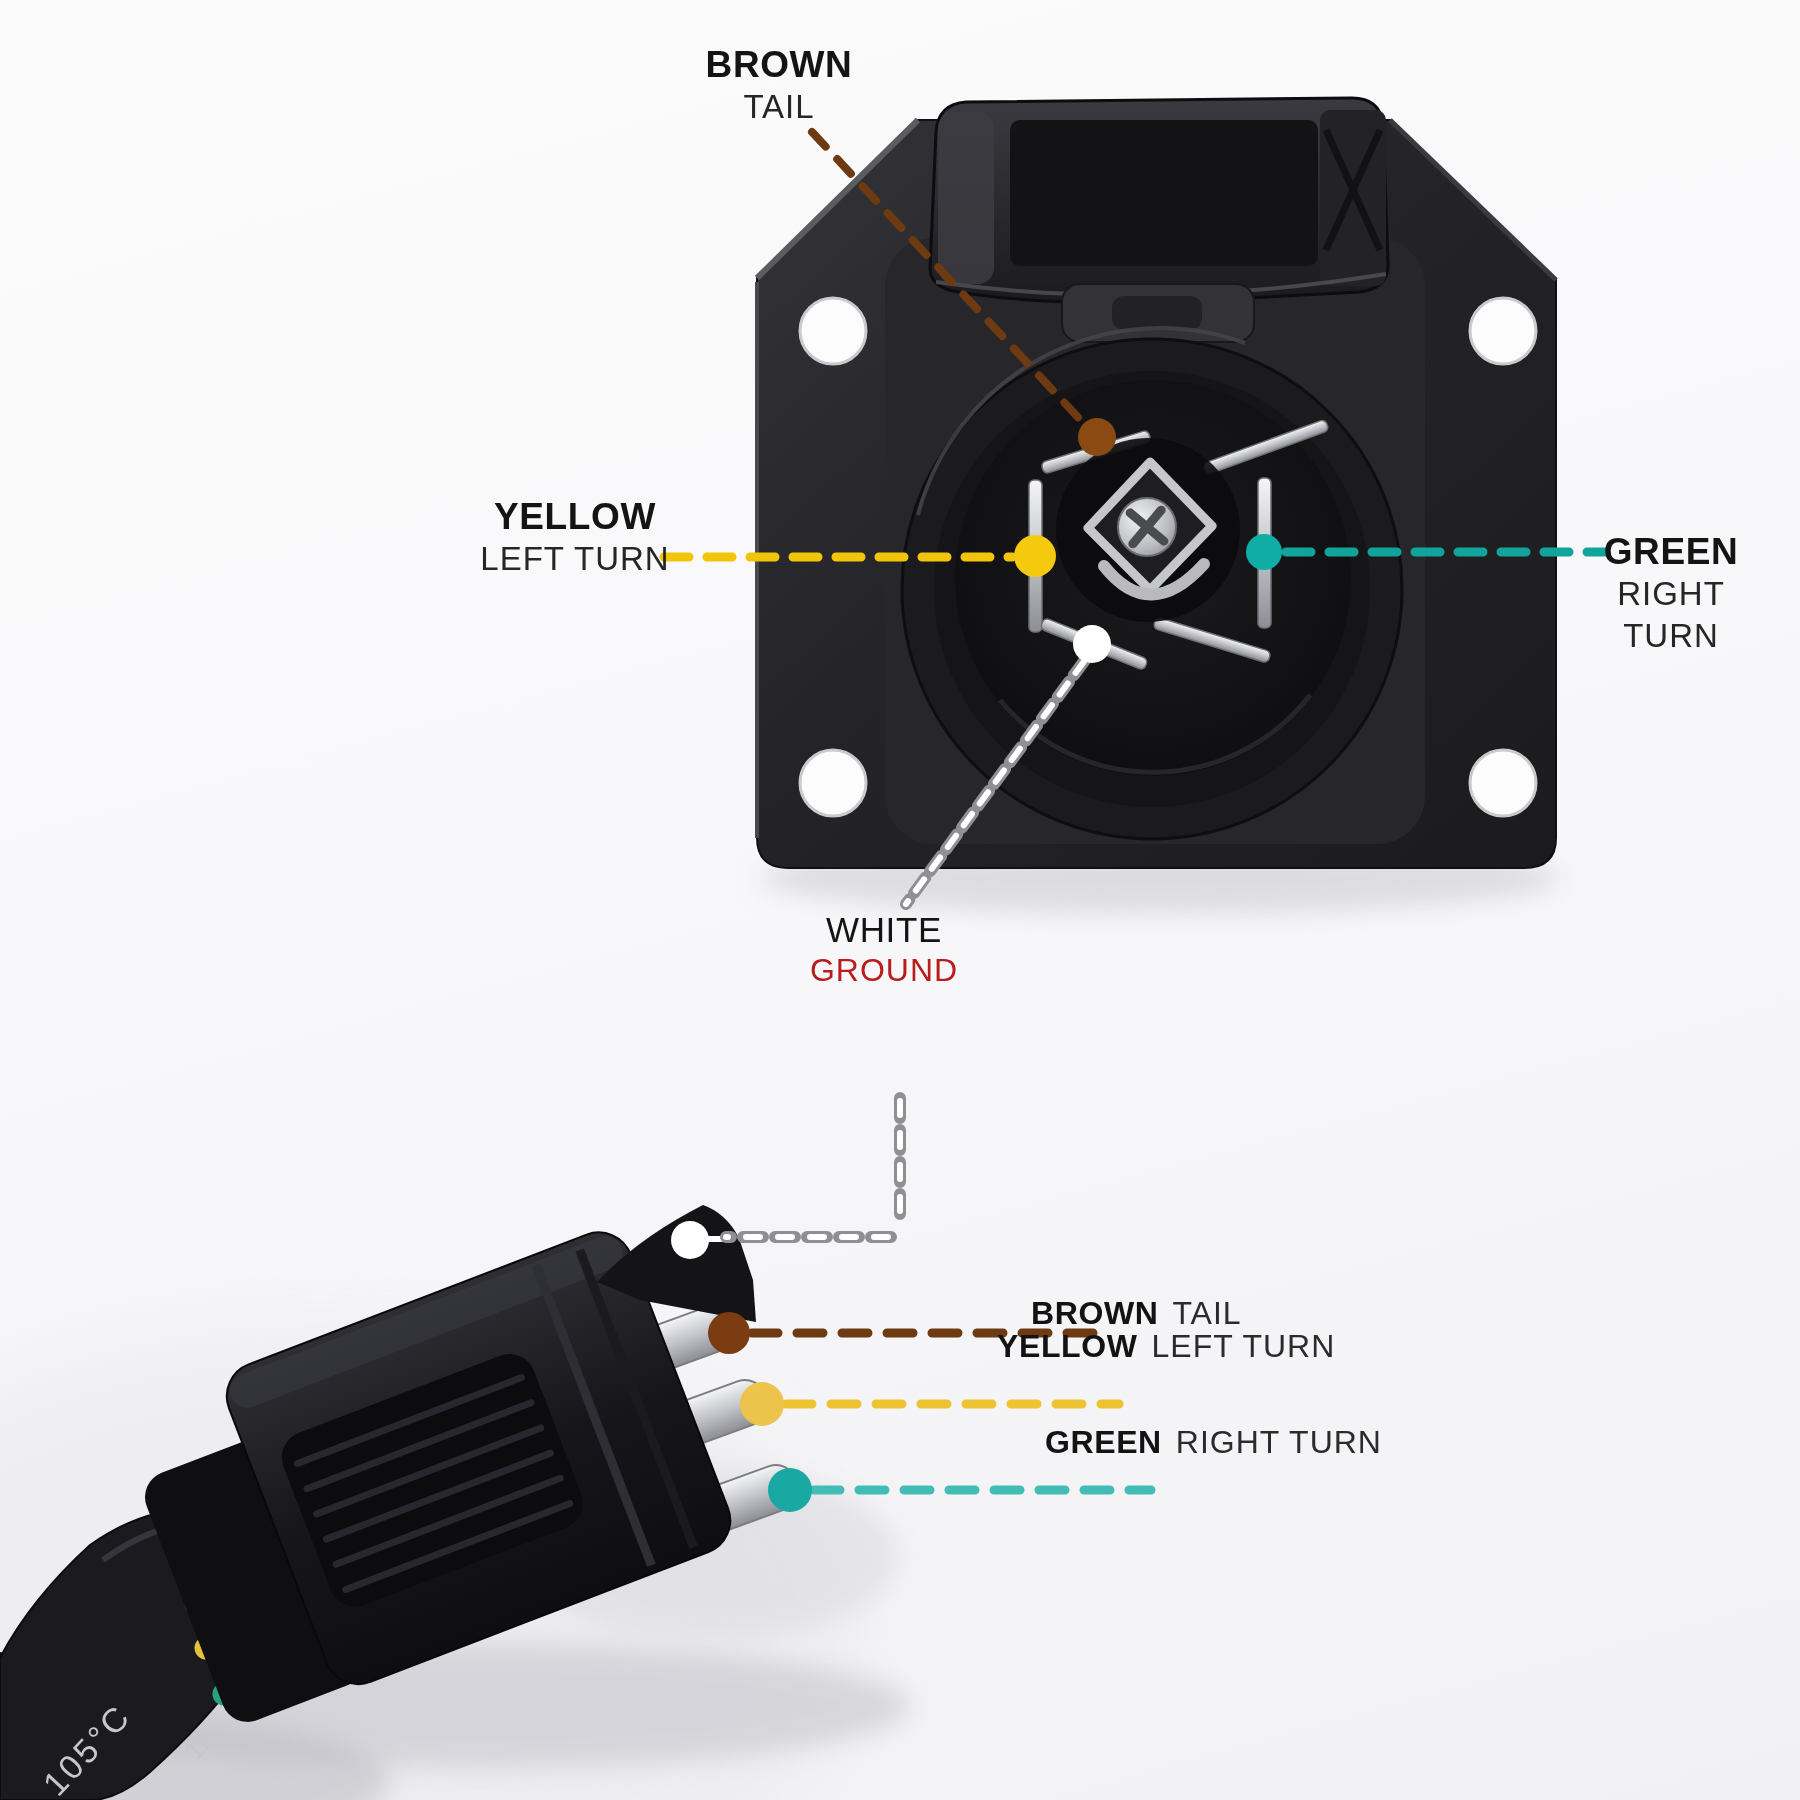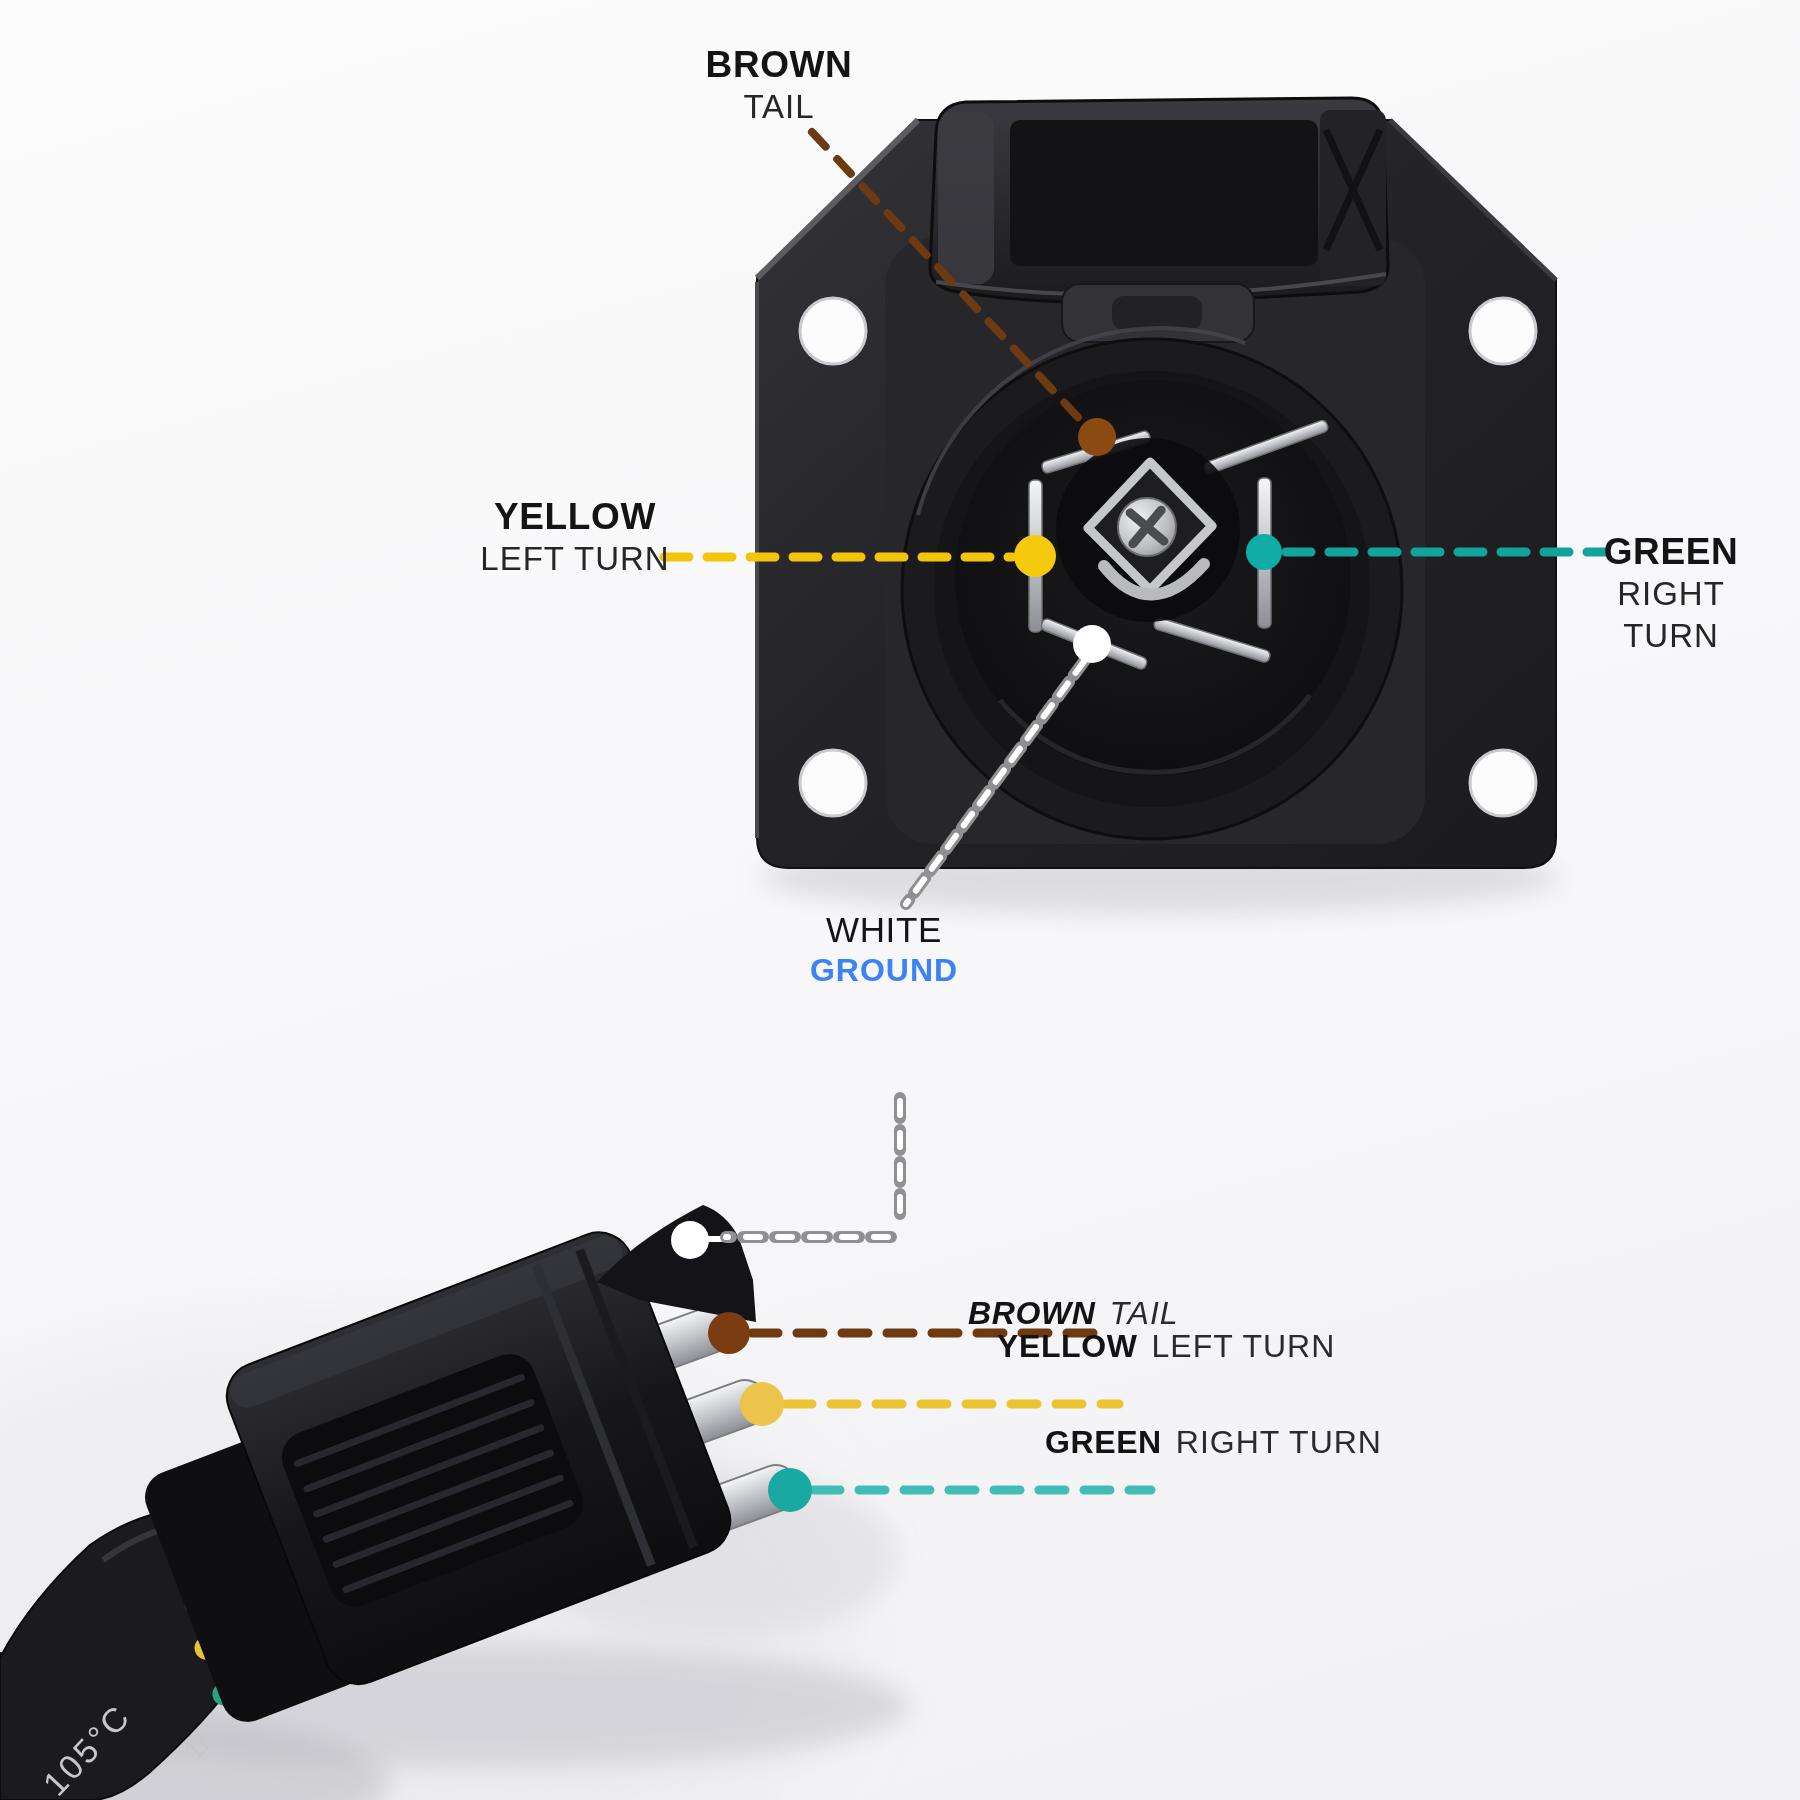--- a/index.html
+++ b/index.html
@@ -5,21 +5,21 @@
   html,body{margin:0;padding:0;}
   body{width:1800px;height:1800px;overflow:hidden;
        background:linear-gradient(165deg,#fbfbfc 0%,#f7f7f9 55%,#f1f1f4 100%);
        font-family:"Liberation Sans",sans-serif;}
   .stage{position:relative;width:1800px;height:1800px;}
   .stage > svg{position:absolute;left:0;top:0;}
   .lbl{position:absolute;text-align:center;color:#161616;letter-spacing:.6px;}
   .lbl .c{display:block;font-weight:700;font-size:37px;line-height:42px;color:#141414;}
   .lbl .f{display:block;font-weight:400;font-size:33px;line-height:42px;color:#262626;letter-spacing:1px;}
   .lbl-white .c{font-weight:400;font-size:35px;line-height:40px;}
-  .lbl-white .f{font-weight:700;font-size:32px;line-height:40px;color:#3b82f6;}
+  .lbl-white .f{font-weight:400;font-size:32px;line-height:40px;color:#b91c1c;}
   .row{position:absolute;white-space:nowrap;font-size:32px;letter-spacing:.6px;}
   .row .c{font-weight:700;color:#131313;}
   .row .f{font-weight:400;color:#2b2b2b;margin-left:14px;letter-spacing:1px;}
 </style>
 </head>
 <body>
 
 <div class="stage">
 
 <svg width="1800" height="1800" viewBox="0 0 1800 1800">
@@ -209,21 +209,21 @@
   <div class="lbl" style="left:1566px;top:531px;width:210px;">
     <span class="c">GREEN</span>
     <span class="f">RIGHT TURN</span>
   </div>
 
   <div class="lbl lbl-white" style="left:689px;top:910px;width:390px;">
     <span class="c">WHITE</span>
     <span class="f">GROUND</span>
   </div>
 
-  <div class="row" style="left:968px;top:1295px;font-style:italic;">
+  <div class="row" style="left:1031px;top:1295px;">
     <span class="c">BROWN</span><span class="f">TAIL</span>
   </div>
 
   <div class="row" style="left:997px;top:1328px;">
     <span class="c">YELLOW</span><span class="f">LEFT TURN</span>
   </div>
 
   <div class="row" style="left:1045px;top:1424px;">
     <span class="c">GREEN</span><span class="f">RIGHT TURN</span>
   </div>

